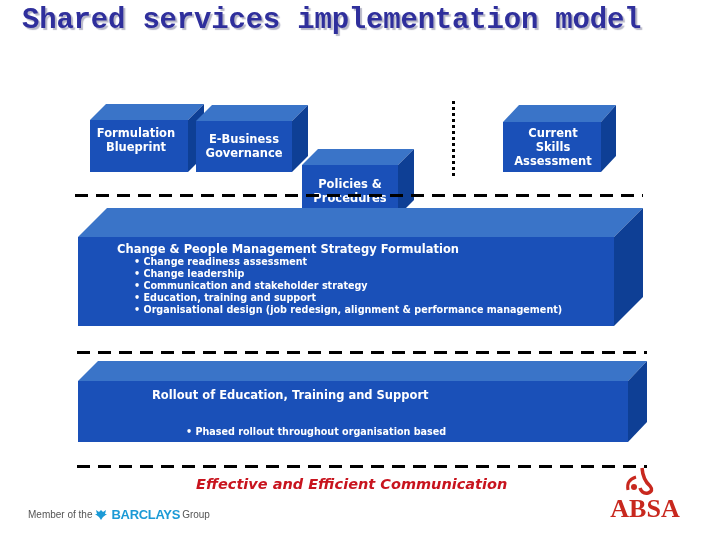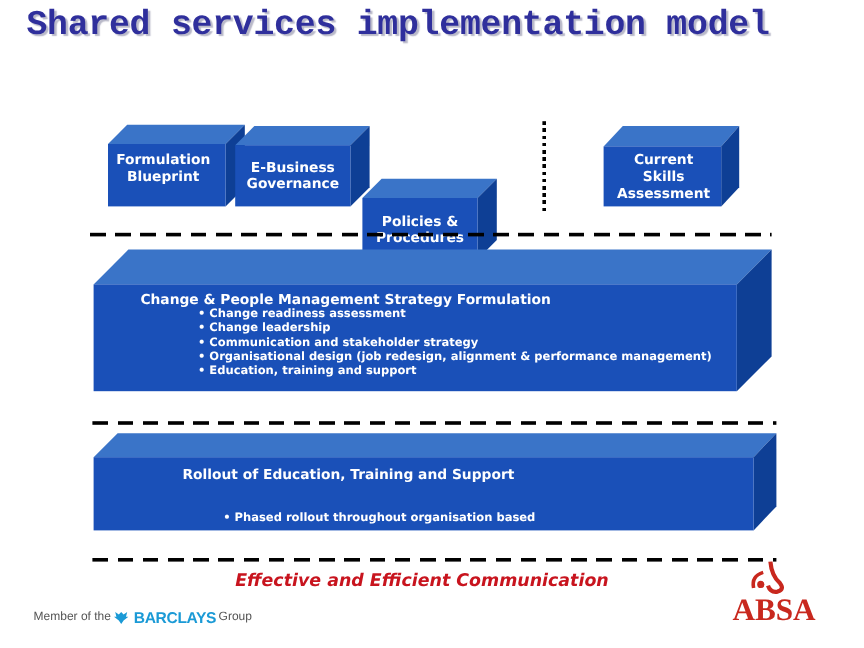--- a/index.html
+++ b/index.html
@@ -88,26 +88,26 @@
 <div class="dash" style="left:75px;top:194px;width:568px;"></div>
 
 <div class="box" style="left:78px;top:208px;width:565px;height:118px;">
   <svg width="565" height="118">
     <polygon points="0,29 29,0 565,0 536,29" fill="#3a74c8"></polygon>
     <polygon points="536,29 565,0 565,89 536,118" fill="#0e3f95"></polygon>
     <rect x="0" y="29" width="536" height="89" fill="#1a50b8"></rect>
   </svg>
   <div class="label" style="left:39px;top:34px;">
     <div class="big-head">Change &amp; People Management Strategy Formulation</div>
-    <div class="bullets" style="margin-left:48px;">
+    <div class="bullets" style="margin-left:17px;">
       <div>• Change readiness assessment</div>
       <div>• Change leadership</div>
       <div>• Communication and stakeholder strategy</div>
+      <div>• Education, training and support</div>
       <div>• Organisational design (job redesign, alignment &amp; performance management)</div>
-      <div>• Education, training and support</div>
     </div>
   </div>
 </div>
 
 <div class="dash" style="left:77px;top:351px;width:570px;"></div>
 
 <div class="box" style="left:78px;top:361px;width:569px;height:81px;">
   <svg width="569" height="81">
     <polygon points="0,20 20,0 569,0 550,20" fill="#3a74c8"></polygon>
     <polygon points="550,20 569,0 569,61 550,81" fill="#0e3f95"></polygon>

